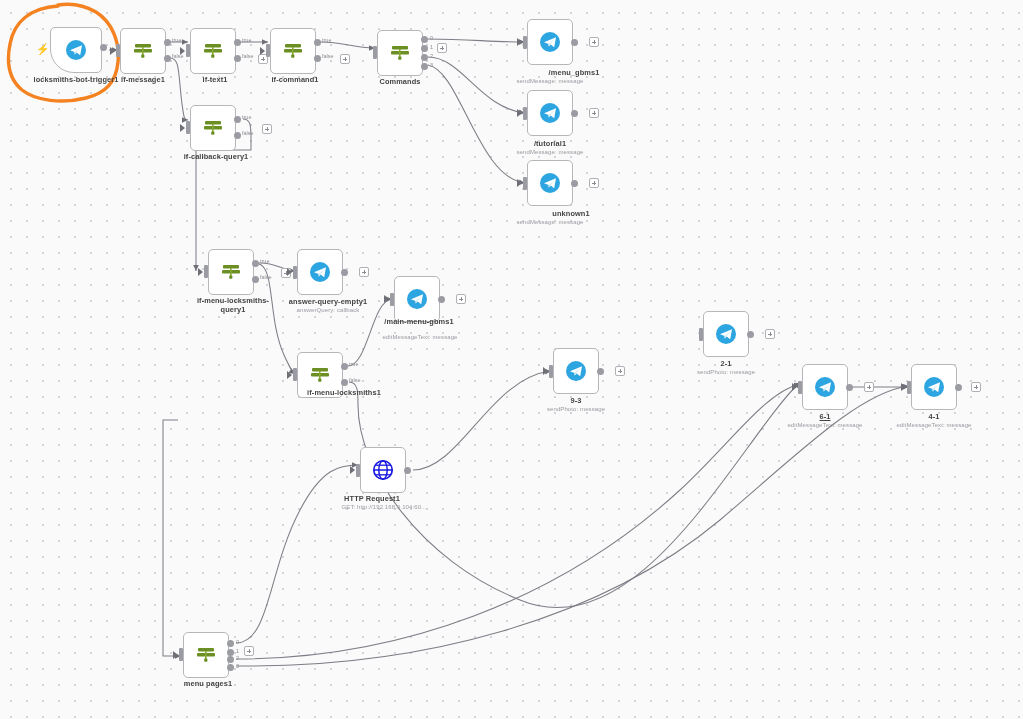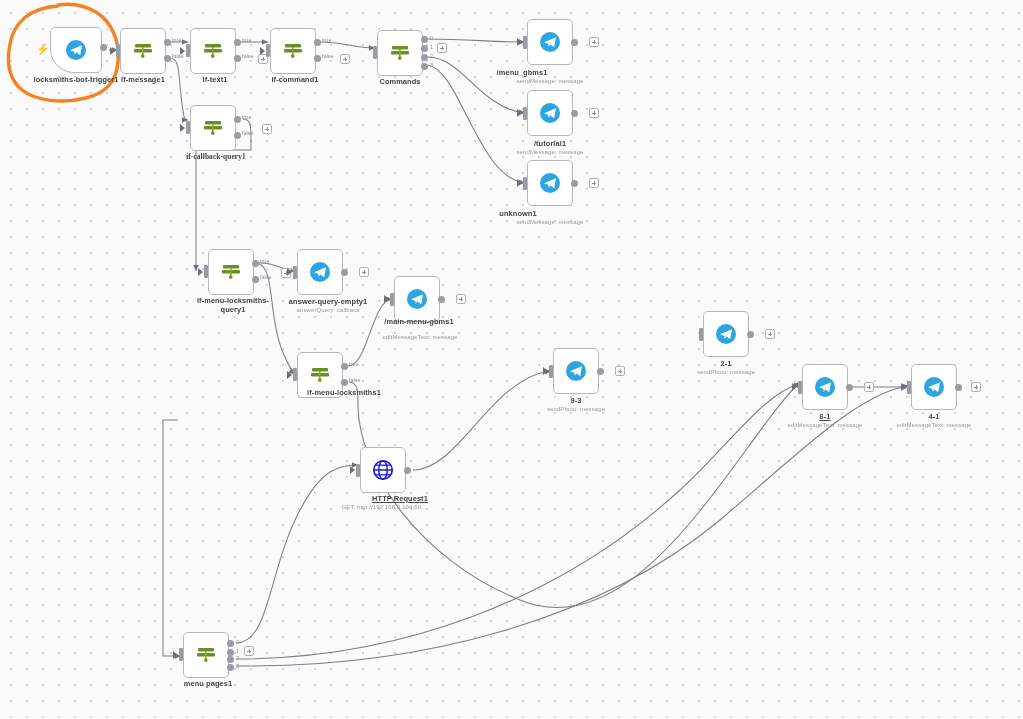--- a/index.html
+++ b/index.html
@@ -282,33 +282,33 @@
       <rect x="11" y="8" width="1.6" height="10" fill="#87a832"></rect>
       <rect x="10.2" y="15.5" width="3.2" height="3.2" rx=".6" fill="#6b8f23"></rect>
     </svg>
   </div>
   <div class="port-in arrow" style="left:186px;top:121px;"></div>
   <div class="port-out" style="left:234px;top:115.5px;"></div>
   <div class="port-out" style="left:234px;top:131.5px;"></div>
   <div class="edge-label" style="left:242px;top:114px;">true</div>
   <div class="edge-label" style="left:242px;top:130px;">false</div>
   <div class="plus" style="left:262px;top:124px;"></div>
-  <div class="label" style="left:166px;top:152px;width:100px;font-family:Liberation Serif, serif;">if-callback-query1</div>
+  <div class="label" style="left:166px;top:152px;width:100px;">if-callback-query1</div>
 
   <div class="node" style="left:527px;top:19px;">
     <svg class="glyph" width="22" height="22" viewBox="0 0 22 22">
       <circle cx="11" cy="11" r="10" fill="#2ca5e0"></circle>
       <path d="M5 11.2 L17 6.3 L15.2 16.3 L11.6 13.5 L9.6 15.4 L9.6 12.9 Z" fill="#fff"></path>
       <path d="M9.6 12.9 L15.4 8.2 L9.6 15.4 Z" fill="#cfe9f7"></path>
     </svg>
   </div>
   <div class="port-in arrow" style="left:523px;top:35.5px;"></div>
   <div class="port-out" style="left:571px;top:38.5px;"></div>
   <div class="plus" style="left:589px;top:37px;"></div>
-  <div class="label" style="left:477px;top:68px;width:90px;text-align:center;">/menu_gbms1</div>
+  <div class="label" style="left:529px;top:68px;width:90px;text-align:center;">/menu_gbms1</div>
   <div class="sublabel" style="left:490px;top:77px;width:120px;">sendMessage: message</div>
 
   <div class="node" style="left:527px;top:90px;">
     <svg class="glyph" width="22" height="22" viewBox="0 0 22 22">
       <circle cx="11" cy="11" r="10" fill="#2ca5e0"></circle>
       <path d="M5 11.2 L17 6.3 L15.2 16.3 L11.6 13.5 L9.6 15.4 L9.6 12.9 Z" fill="#fff"></path>
       <path d="M9.6 12.9 L15.4 8.2 L9.6 15.4 Z" fill="#cfe9f7"></path>
     </svg>
   </div>
   <div class="port-in arrow" style="left:523px;top:106.5px;"></div>
@@ -320,21 +320,21 @@
   <div class="node" style="left:527px;top:160px;">
     <svg class="glyph" width="22" height="22" viewBox="0 0 22 22">
       <circle cx="11" cy="11" r="10" fill="#2ca5e0"></circle>
       <path d="M5 11.2 L17 6.3 L15.2 16.3 L11.6 13.5 L9.6 15.4 L9.6 12.9 Z" fill="#fff"></path>
       <path d="M9.6 12.9 L15.4 8.2 L9.6 15.4 Z" fill="#cfe9f7"></path>
     </svg>
   </div>
   <div class="port-in arrow" style="left:523px;top:176.5px;"></div>
   <div class="port-out" style="left:571px;top:179.5px;"></div>
   <div class="plus" style="left:589px;top:178px;"></div>
-  <div class="label" style="left:480px;top:209px;width:76px;">unknown1</div>
+  <div class="label" style="left:533px;top:209px;width:76px;">unknown1</div>
   <div class="sublabel" style="left:490px;top:218px;width:120px;">sendMessage: message</div>
 
   <div class="node" style="left:208px;top:249px;">
     <svg class="glyph" width="24" height="24" viewBox="0 0 24 24">
       <rect x="4" y="5" width="16" height="3.4" rx="1" fill="#6b8f23"></rect>
       <rect x="3" y="10" width="18" height="3.4" rx="1" fill="#6b8f23"></rect>
       <rect x="11" y="8" width="1.6" height="10" fill="#87a832"></rect>
       <rect x="10.2" y="15.5" width="3.2" height="3.2" rx=".6" fill="#6b8f23"></rect>
     </svg>
   </div>
@@ -392,21 +392,21 @@
     <svg class="glyph" width="24" height="24" viewBox="0 0 24 24">
       <circle cx="12" cy="12" r="9.2" fill="none" stroke="#1a1ae0" stroke-width="1.7"></circle>
       <ellipse cx="12" cy="12" rx="4.2" ry="9.2" fill="none" stroke="#1a1ae0" stroke-width="1.5"></ellipse>
       <line x1="2.8" y1="12" x2="21.2" y2="12" stroke="#1a1ae0" stroke-width="1.5"></line>
       <line x1="4.2" y1="7.2" x2="19.8" y2="7.2" stroke="#1a1ae0" stroke-width="1.3"></line>
       <line x1="4.2" y1="16.8" x2="19.8" y2="16.8" stroke="#1a1ae0" stroke-width="1.3"></line>
     </svg>
   </div>
   <div class="port-in arrow" style="left:356px;top:463.5px;"></div>
   <div class="port-out" style="left:404px;top:466.5px;"></div>
-  <div class="label" style="left:360px;top:494px;width:80px;text-decoration:underline;">HTTP Request1</div>
+  <div class="label" style="left:332px;top:494px;width:80px;">HTTP Request1</div>
   <div class="sublabel" style="left:329px;top:503px;width:110px;">GET: http://192.168.0.104:60...</div>
 
   <div class="node" style="left:553px;top:348px;">
     <svg class="glyph" width="22" height="22" viewBox="0 0 22 22">
       <circle cx="11" cy="11" r="10" fill="#2ca5e0"></circle>
       <path d="M5 11.2 L17 6.3 L15.2 16.3 L11.6 13.5 L9.6 15.4 L9.6 12.9 Z" fill="#fff"></path>
       <path d="M9.6 12.9 L15.4 8.2 L9.6 15.4 Z" fill="#cfe9f7"></path>
     </svg>
   </div>
   <div class="port-in arrow" style="left:549px;top:364.5px;"></div>

